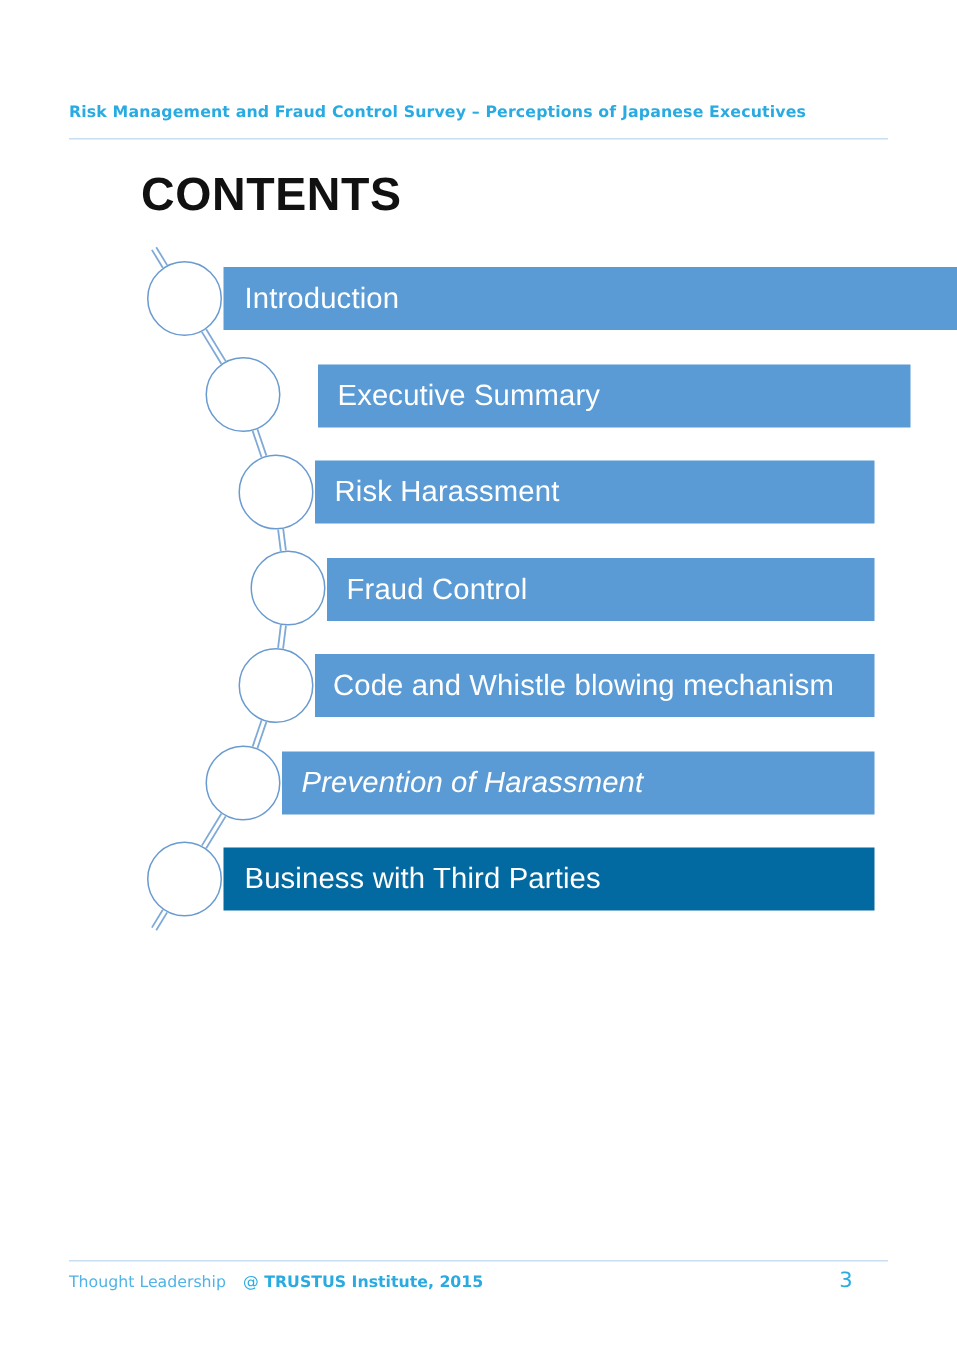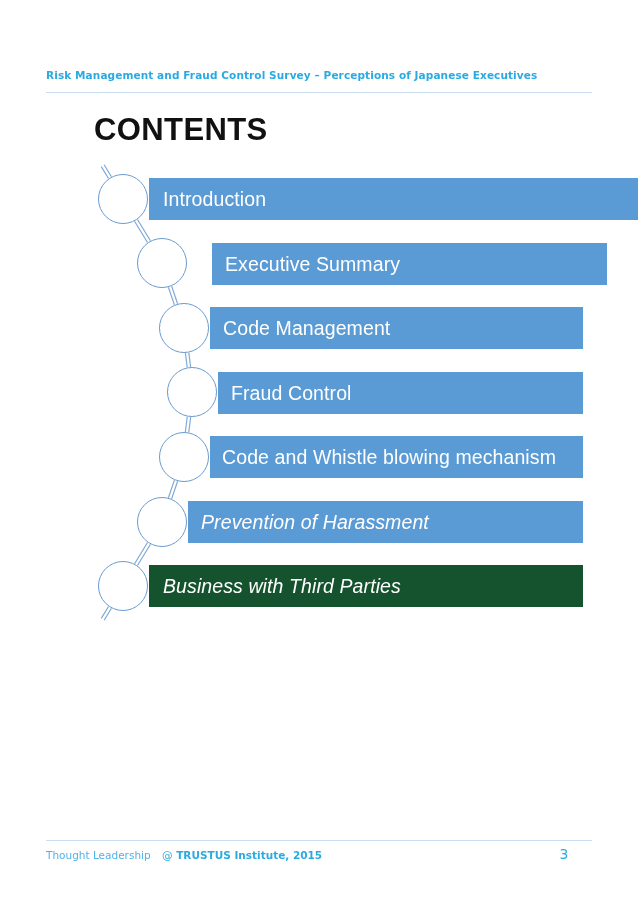--- a/index.html
+++ b/index.html
@@ -202,21 +202,21 @@
           <div class="toc-circle" style="left: 98px; top: 174px; border-color: rgb(106, 155, 208);"></div>
         </div>
         <div class="toc-row">
           <div class="toc-bar" style="left: 188px; top: 243px; width: 395px; background: rgb(91, 155, 213); margin-left: 24px;">
             <div class="toc-bar-label" style="left: 13px;">Executive Summary</div>
           </div>
           <div class="toc-circle" style="left: 137px; top: 238px; border-color: rgb(106, 155, 208);"></div>
         </div>
         <div class="toc-row">
           <div class="toc-bar" style="left: 210px; top: 307px; width: 373px; background: rgb(91, 155, 213);">
-            <div class="toc-bar-label" style="left: 13px;">Code Management</div>
+            <div class="toc-bar-label" style="left: 13px;">Risk Harassment</div>
           </div>
           <div class="toc-circle" style="left: 159px; top: 303px; border-color: rgb(106, 155, 208);"></div>
         </div>
         <div class="toc-row">
           <div class="toc-bar" style="left: 218px; top: 372px; width: 365px; background: rgb(91, 155, 213);">
             <div class="toc-bar-label" style="left: 13px;">Fraud Control</div>
           </div>
           <div class="toc-circle" style="left: 167px; top: 367px; border-color: rgb(106, 155, 208);"></div>
         </div>
         <div class="toc-row">
@@ -225,21 +225,21 @@
           </div>
           <div class="toc-circle" style="left: 159px; top: 432px; border-color: rgb(106, 155, 208);"></div>
         </div>
         <div class="toc-row">
           <div class="toc-bar" style="left: 188px; top: 501px; width: 395px; background: rgb(91, 155, 213); font-style: italic;">
             <div class="toc-bar-label" style="left: 13px;">Prevention of Harassment</div>
           </div>
           <div class="toc-circle" style="left: 137px; top: 497px; border-color: rgb(106, 155, 208);"></div>
         </div>
         <div class="toc-row">
-          <div class="toc-bar" style="left: 149px; top: 565px; width: 434px; background: #14532d; font-style: italic;">
+          <div class="toc-bar" style="left: 149px; top: 565px; width: 434px; background: #0369a1;">
             <div class="toc-bar-label" style="left: 14px;">Business with Third Parties</div>
           </div>
           <div class="toc-circle" style="left: 98px; top: 561px; border-color: rgb(106, 155, 208);"></div>
         </div>
       </div>
   </div>
 
   <div class="doc-footer">
     <div class="doc-footer-rule"></div>
     <div class="footer-left">Thought Leadership</div>

